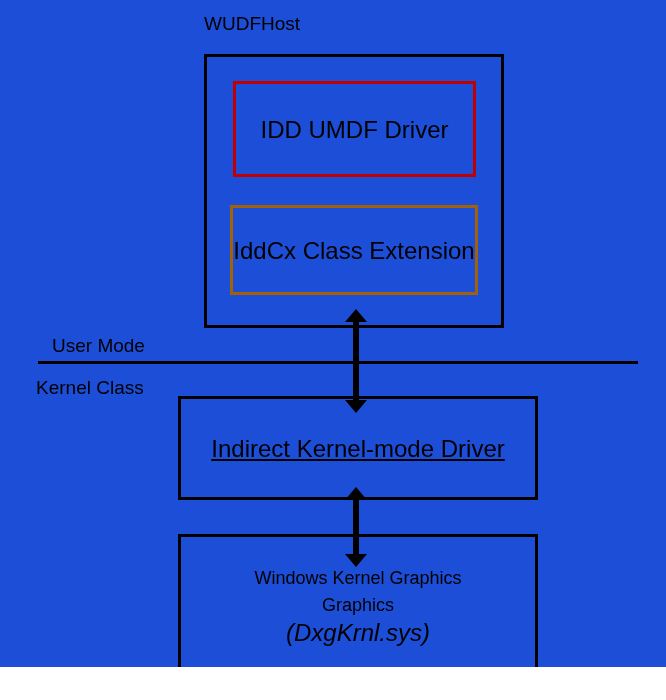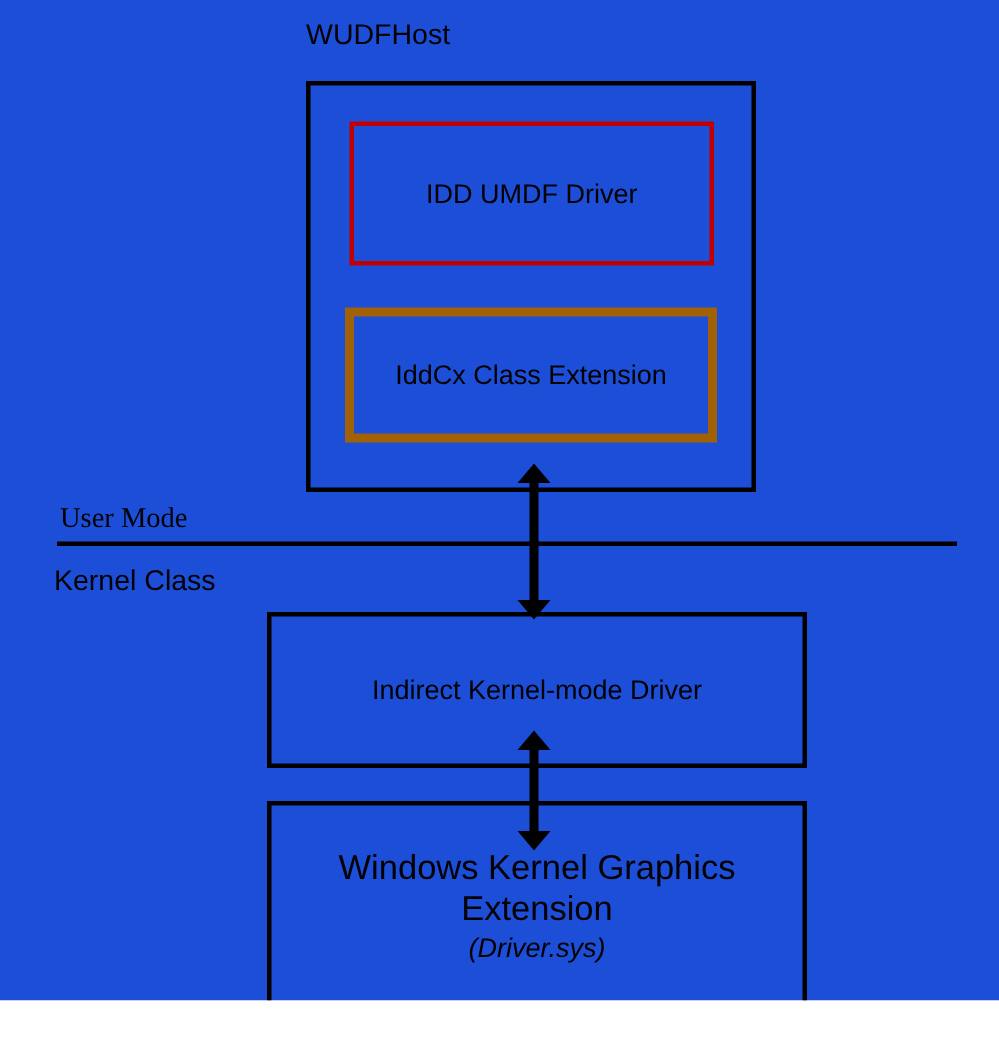--- a/index.html
+++ b/index.html
@@ -35,21 +35,21 @@
     box-sizing: border-box;
     background: transparent;
     display: flex;
     flex-direction: column;
     align-items: center;
     justify-content: center;
     text-align: center;
   }
   .box .line1,
   .box .line2 {
-    font-size: 18px;
+    font-size: 24px;
     line-height: 27px;
     white-space: nowrap;
   }
   .box .line2 {
     font-style: italic;
   }
 
   
   #wudfhost-box {
     left: 204px;
@@ -67,56 +67,57 @@
     height: 96px;
     border: 3px solid #C00000;
   }
 
   
   #iddcx-box {
     left: 230px;
     top: 205px;
     width: 248px;
     height: 90px;
-    border: 6px solid #a16207;
+    border: 3px solid #a16207;
   }
 
   
   #indirect-kmd-box {
     left: 178px;
-    top: 408px;
+    top: 396px;
     width: 360px;
     height: 104px;
     border: 3px solid #000000;
+    text-decoration: underline;
   }
 
   
   #dxgkrnl-box {
     left: 178px;
     top: 534px;
     width: 360px;
     height: 142px;
     border: 3px solid #000000;
   }
   #dxgkrnl-box .line0 {
-    font-size: 23px;
+    font-size: 18px;
     line-height: 27px;
     white-space: nowrap;
   }
 
   
   #mode-divider {
     position: absolute;
     left: 38px;
     top: 361px;
     width: 600px;
     height: 3px;
     background: #000000;
   }
-  #user-mode-label  { left: 40px; top: 334px; font-family: Liberation Serif, serif; }
+  #user-mode-label  { left: 52px; top: 334px; }
   #kernel-mode-label{ left: 36px; top: 376px; }
   #wudfhost-label   { left: 204px; top: 12px; }
 
   
   .arrow-v {
     position: absolute;
     width: 30px;
   }
   .arrow-v .shaft {
     position: absolute;
@@ -186,17 +187,17 @@
   </div>
 
   <div class="arrow-v" id="arrow-kmd-dxgkrnl">
     <div class="head-up"></div>
     <div class="shaft"></div>
     <div class="head-down"></div>
   </div>
 
   <div class="box" id="dxgkrnl-box">
     <div class="line0">Windows Kernel Graphics</div>
-    <div class="line0">Extension</div>
-    <div class="line2">(Driver.sys)</div>
+    <div class="line0">Graphics</div>
+    <div class="line2">(DxgKrnl.sys)</div>
   </div>
 
 </div>
 
 </body></html>

